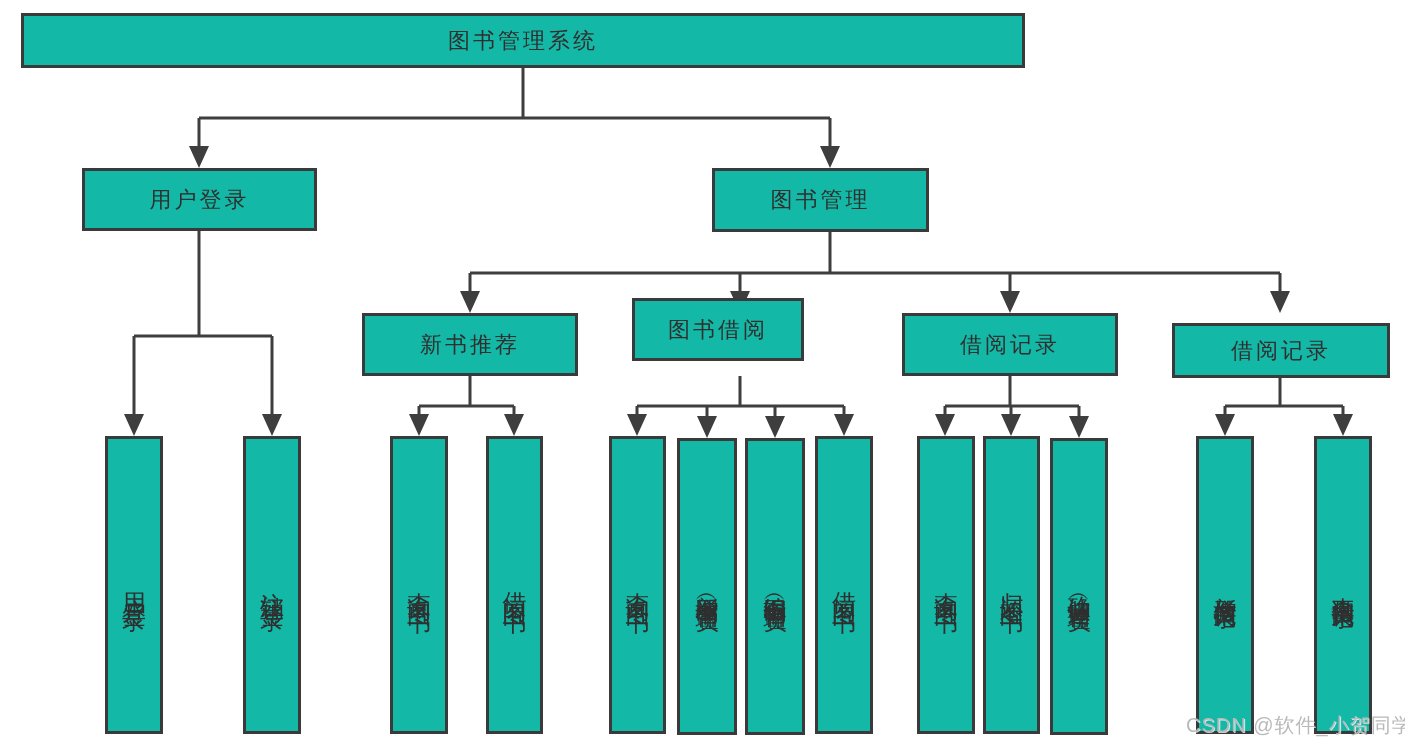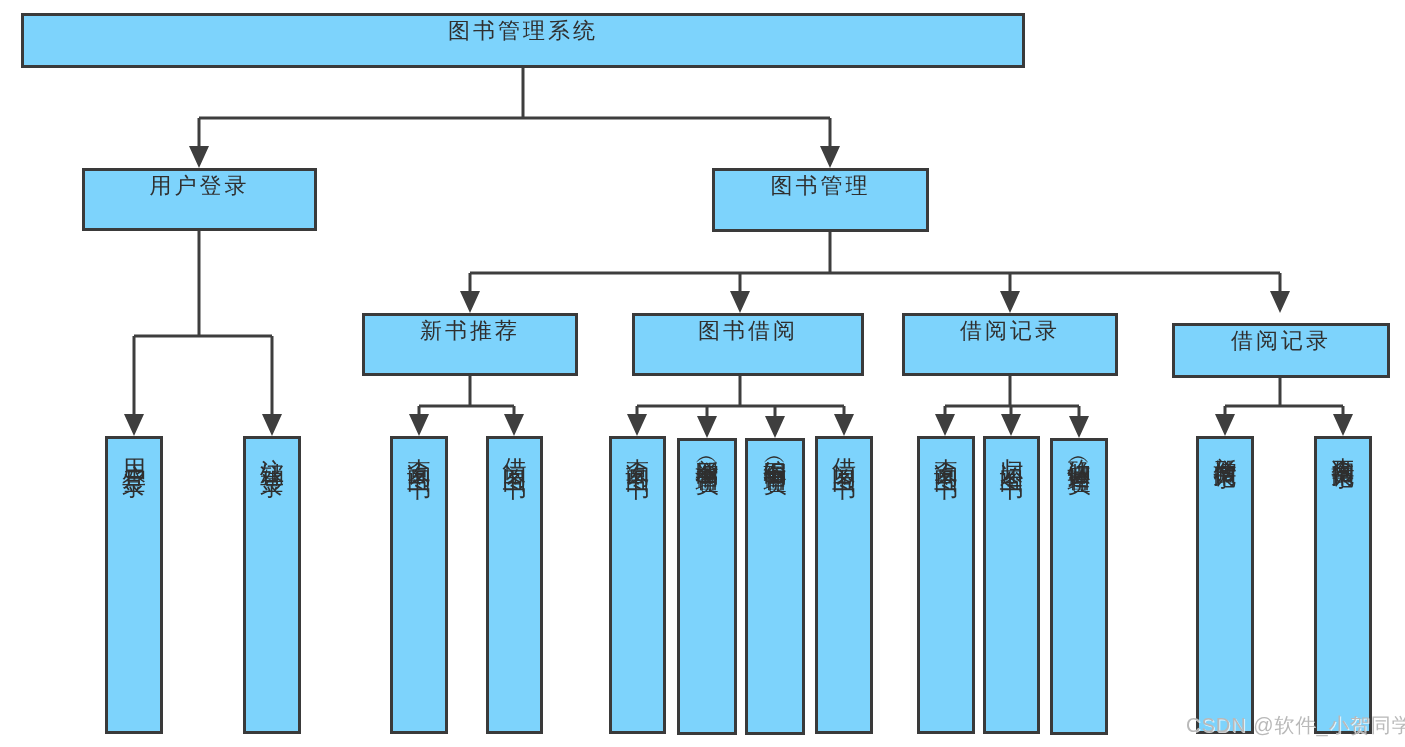--- a/index.html
+++ b/index.html
@@ -3,23 +3,23 @@
 <meta charset="utf-8">
 <style>
   html,body { margin:0; padding:0; background:#ffffff; }
   .canvas {
     position:relative; width:1405px; height:747px; background:#ffffff;
     font-family:"Liberation Sans","DejaVu Sans",sans-serif;
     overflow:hidden;
   }
   svg.connectors { position:absolute; left:0; top:0; z-index:1; }
   .box {
-    position:absolute; box-sizing:border-box; background:#7dd3fc;
+    position:absolute; box-sizing:border-box; background:#14b8a6;
     border:3px solid #3a3a3a; color:#2f2f2f; z-index:2;
-    display:flex; justify-content:center;
+    display:flex; align-items:center; justify-content:center;
   }
   .h-box { font-size:22px; letter-spacing:3px; white-space:nowrap; }
   .v-box > span {
     writing-mode:vertical-rl; text-orientation:mixed;
     font-size:24px; letter-spacing:6px; line-height:1;
   }
   .v-box.long > span { font-size:23px; letter-spacing:2px; }
   .watermark {
     position:absolute; left:1186px; top:712px; z-index:5;
     font-size:20px; letter-spacing:1px; white-space:nowrap;
@@ -58,21 +58,21 @@
   <div class="box h-box" style="left:82px;top:168px;width:235px;height:63px">
     <span>用户登录</span>
   </div>
   <div class="box h-box" style="left:712px;top:168px;width:217px;height:64px">
     <span>图书管理</span>
   </div>
 
   <div class="box h-box" style="left:362px;top:313px;width:216px;height:63px">
     <span>新书推荐</span>
   </div>
-  <div class="box h-box" style="left:632px;top:313px;width:232px;height:63px">
+  <div class="box h-box" style="left:632px;top:298px;width:172px;height:63px">
     <span>图书借阅</span>
   </div>
   <div class="box h-box" style="left:902px;top:313px;width:216px;height:63px">
     <span>借阅记录</span>
   </div>
   <div class="box h-box" style="left:1172px;top:323px;width:218px;height:55px">
     <span>借阅记录</span>
   </div>
 
   <div class="box v-box" style="left:105px;top:436px;width:58px;height:298px">

